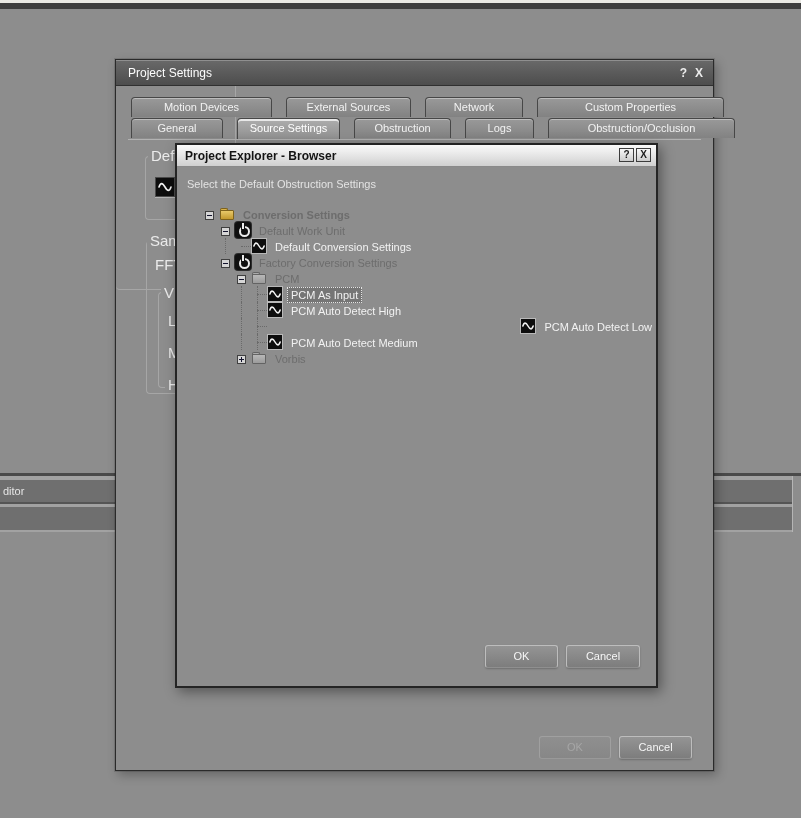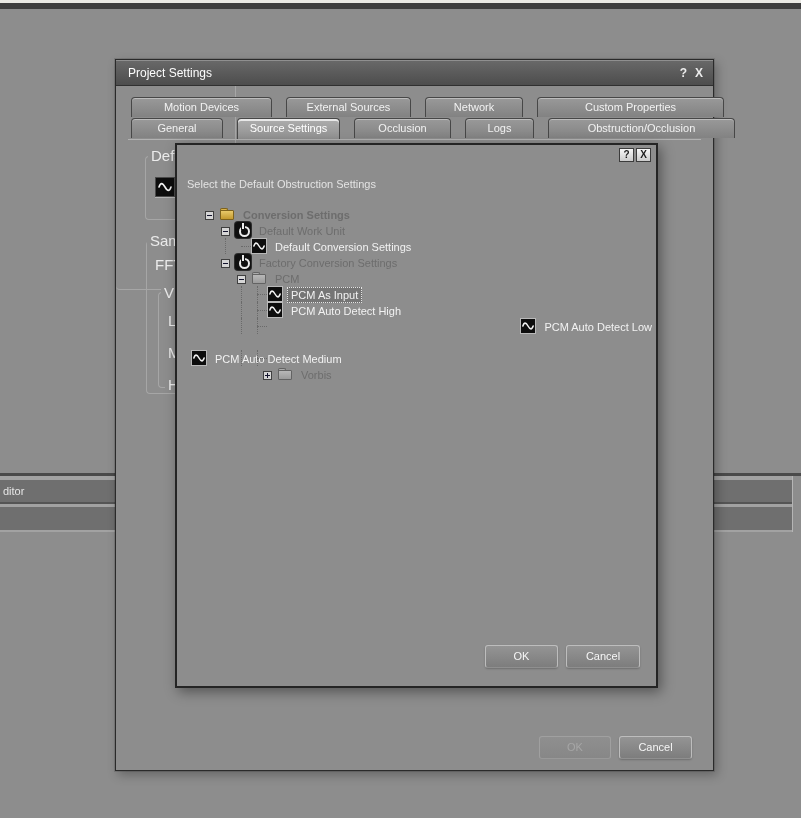--- a/index.html
+++ b/index.html
@@ -194,21 +194,21 @@
 
   <div class="tab-row" id="tab-row-1">
       <div class="tab"><span class="tab-label">Motion Devices</span></div>
       <div class="tab"><span class="tab-label">External Sources</span></div>
       <div class="tab"><span class="tab-label">Network</span></div>
       <div class="tab"><span class="tab-label">Custom Properties</span></div>
     </div>
   <div class="tab-row" id="tab-row-2">
       <div class="tab"><span class="tab-label">General</span></div>
       <div class="tab active"><span class="tab-label">Source Settings</span></div>
-      <div class="tab"><span class="tab-label">Occlusion</span></div>
+      <div class="tab"><span class="tab-label">Obstruction</span></div>
       <div class="tab"><span class="tab-label">Logs</span></div>
       <div class="tab"><span class="tab-label">Obstruction/Occlusion</span></div>
     </div>
   <div class="content-topline"></div>
 
   <div class="gbox gbox1"></div>
   <div class="frag frag-defa">Defa</div>
   <div class="wave-frame">
     <svg class="wave-svg" width="14" height="14" viewBox="0 0 14 14">
       <path d="M1 7 C 2.5 2.5, 4.5 2.5, 7 7 C 9.5 11.5, 11.5 11.5, 13 7" fill="none" stroke="#f2f2f2" stroke-width="1.6" stroke-linecap="round"></path>
@@ -222,20 +222,23 @@
   <div class="frag frag-l">L</div>
   <div class="frag frag-m">M</div>
   <div class="frag frag-h">H</div>
   <div class="gbox-right"></div>
 
   <div class="btn disabled" id="settings-ok">OK</div>
   <div class="btn" id="settings-cancel">Cancel</div>
 </div>
 
 <div class="dialog" id="browser-dialog">
+  <div id="browser-titlebar">
+    <span>Project Explorer - Browser</span>
+  </div>
   <div class="browser-controls">
     <div class="tb-btn">?</div>
     <div class="tb-btn">X</div>
   </div>
   <div id="browser-prompt">Select the Default Obstruction Settings</div>
 
   <div id="tree">
       <div class="tree-row disabled bold" style="padding-left: 28px;">
     <span class="expander"></span><span class="t-icon folder yellow"></span><span class="tree-label">Conversion Settings</span>
   </div>
@@ -269,27 +272,27 @@
           </svg>
         </span><span class="tree-label">PCM Auto Detect High</span>
   </div>
       <div class="tree-row" style="padding-left: 76px; text-align: right;">
     <span class="guide" style="left: 64px;"></span><span class="guide" style="left: 80px;"></span><span class="stub" style="left: 80px;"></span><span class="spacer"></span><span class="t-icon wave">
           <svg class="wave-svg" width="12" height="12" viewBox="0 0 14 14">
             <path d="M1 7 C 2.5 2.5, 4.5 2.5, 7 7 C 9.5 11.5, 11.5 11.5, 13 7" fill="none" stroke="#f2f2f2" stroke-width="1.8" stroke-linecap="round"></path>
           </svg>
         </span><span class="tree-label">PCM Auto Detect Low</span>
   </div>
-      <div class="tree-row" style=" margin-top: 16px;">
+      <div class="tree-row" style="padding-left: 76px;">
     <span class="guide" style="left: 64px;"></span><span class="guide" style="left: 80px;"></span><span class="stub" style="left: 80px;"></span><span class="spacer"></span><span class="t-icon wave">
           <svg class="wave-svg" width="12" height="12" viewBox="0 0 14 14">
             <path d="M1 7 C 2.5 2.5, 4.5 2.5, 7 7 C 9.5 11.5, 11.5 11.5, 13 7" fill="none" stroke="#f2f2f2" stroke-width="1.8" stroke-linecap="round"></path>
           </svg>
         </span><span class="tree-label">PCM Auto Detect Medium</span>
   </div>
-      <div class="tree-row disabled" style="padding-left: 86px;">
+      <div class="tree-row disabled" style="padding-left: 60px;">
     <span class="expander plus"></span><span class="t-icon folder gray"></span><span class="tree-label">Vorbis</span>
   </div>
     </div>
 
   <div class="btn" id="browser-ok">OK</div>
   <div class="btn" id="browser-cancel">Cancel</div>
 </div>
 
 </body></html>

